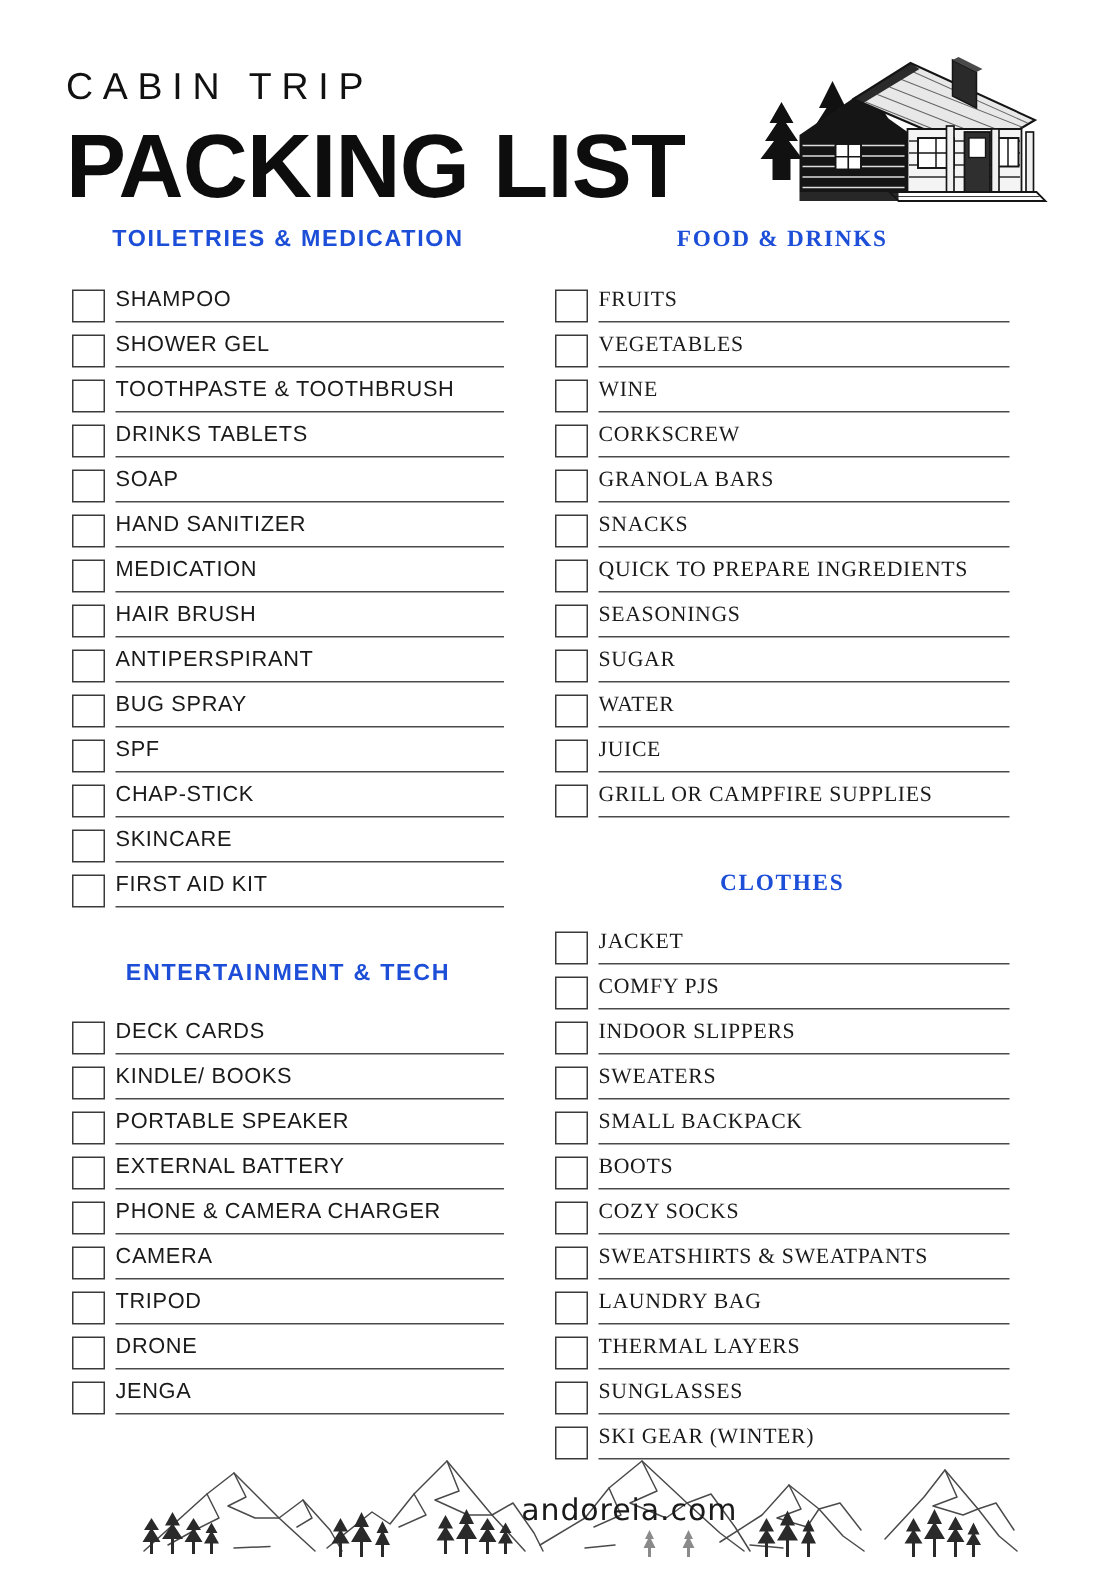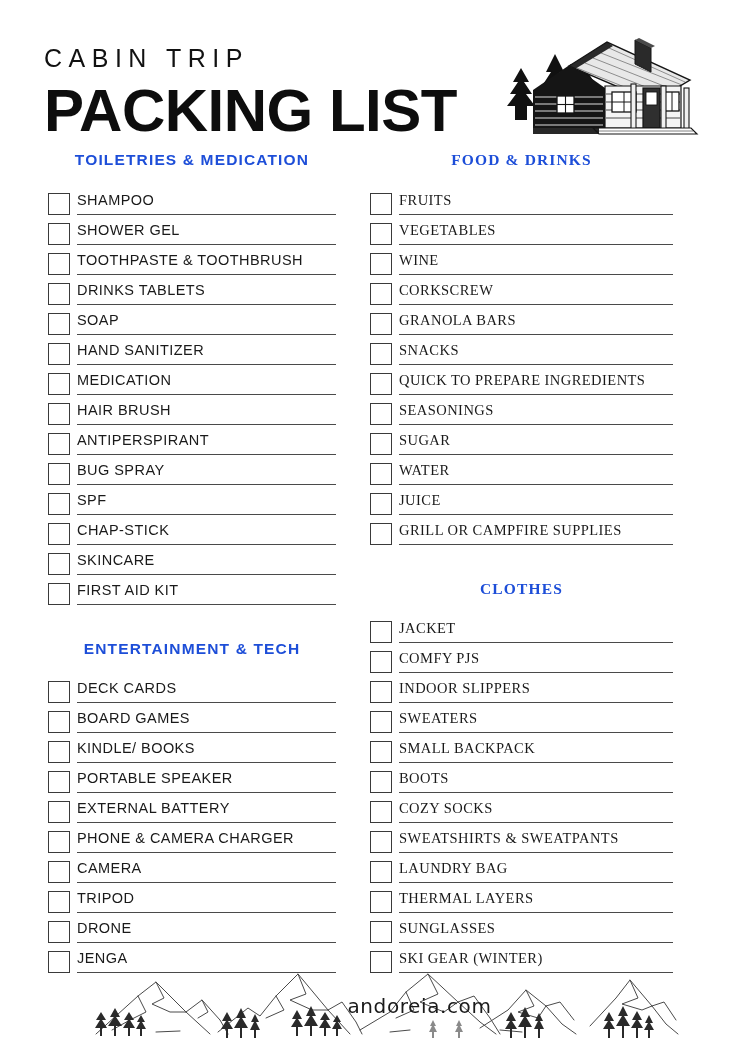--- a/index.html
+++ b/index.html
@@ -295,24 +295,20 @@
         </div>
         <div class="section">
           <div class="section-title">ENTERTAINMENT &amp; TECH</div>
           <div class="items">
             <div class="item">
               <div class="checkbox"></div>
               <div class="item-label">DECK CARDS</div>
             </div>
             <div class="item">
               <div class="checkbox"></div>
-              <div class="item-label">BOARD GAMES</div>
-            </div>
-            <div class="item">
-              <div class="checkbox"></div>
               <div class="item-label">KINDLE/ BOOKS</div>
             </div>
             <div class="item">
               <div class="checkbox"></div>
               <div class="item-label">PORTABLE SPEAKER</div>
             </div>
             <div class="item">
               <div class="checkbox"></div>
               <div class="item-label">EXTERNAL BATTERY</div>
             </div>

